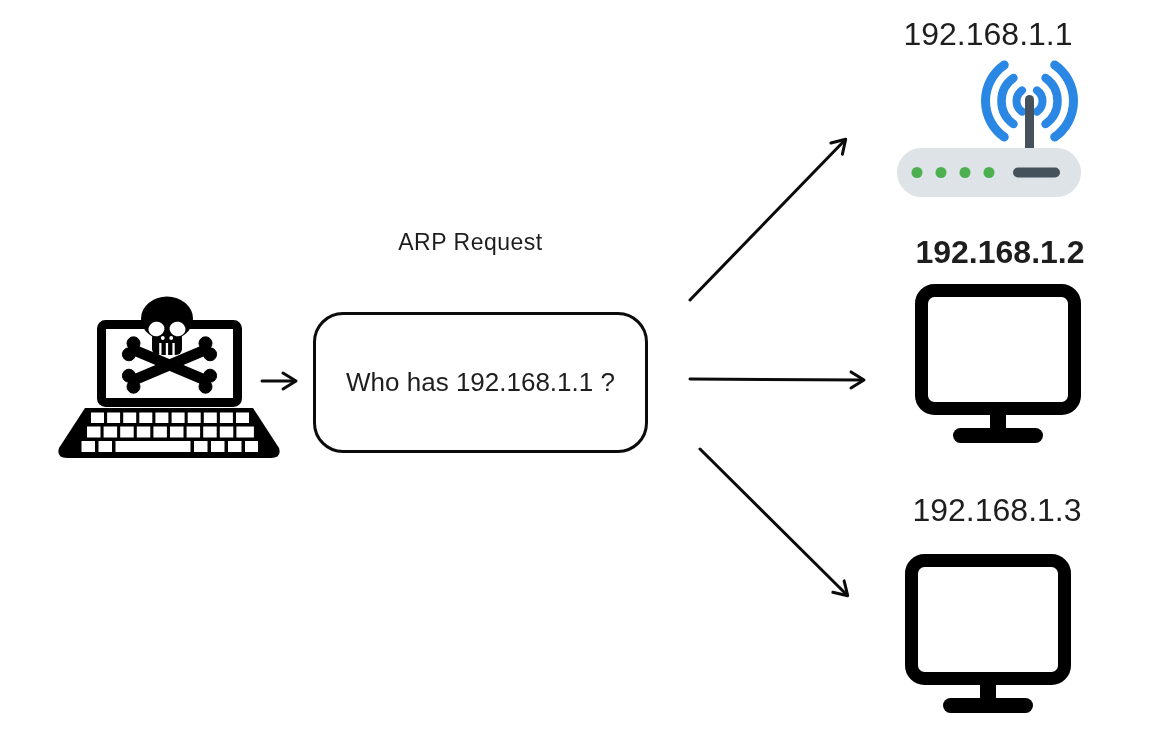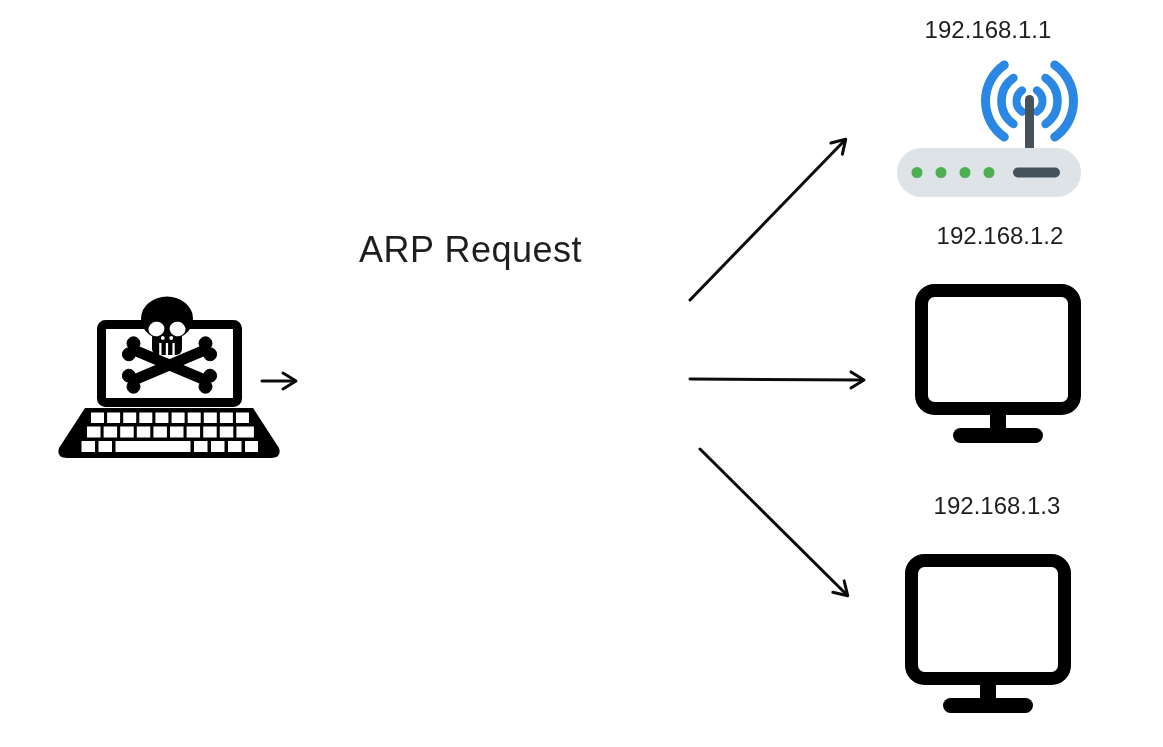--- a/index.html
+++ b/index.html
@@ -9,31 +9,31 @@
   }
   html,body{margin:0;padding:0;background:var(--background);}
   .canvas{
     position:relative;width:1163px;height:747px;background:var(--background);
     font-family:"Liberation Sans", sans-serif;color:var(--text);overflow:hidden;
   }
   .abs{position:absolute;}
   svg{display:block;overflow:visible;}
   .title{
     left:303px;top:229px;width:335px;text-align:center;
-    font-size:36px;font-weight:400;color:var(--text);letter-spacing:0.5px;
+    font-size:23px;font-weight:400;color:var(--text);letter-spacing:0.5px;
   }
   .message-box{
     left:313px;top:312px;width:335px;height:141px;box-sizing:border-box;
     border:3px solid var(--line);border-radius:30px;background:var(--background);
     display:flex;align-items:center;justify-content:center;
   }
   .message-text{font-size:26px;color:var(--text);}
-  .ip-label{font-size:24px;color:var(--text);text-align:center;width:180px;}
+  .ip-label{font-size:32px;color:var(--text);text-align:center;width:180px;}
   #ip1{left:898px;top:16px;}
-  #ip2{left:910px;top:222px;}
+  #ip2{left:910px;top:234px;font-weight:bold;}
   #ip3{left:907px;top:492px;}
   #laptop{left:52px;top:284px;}
   #router{left:893px;top:55px;}
   #monitor2{left:913px;top:282px;}
   #monitor3{left:903px;top:552px;}
   #arrows{left:0;top:0;pointer-events:none;}
 </style>
 </head>
 <body>
 
@@ -97,20 +97,23 @@
           <rect x="46.5" y="157" width="13.5" height="11"></rect>
         <rect x="63.5" y="157" width="75" height="11"></rect>
           <rect x="142" y="157" width="13.5" height="11"></rect>
         <rect x="159" y="157" width="13.5" height="11"></rect>
           <rect x="176" y="157" width="13.5" height="11"></rect>
         <rect x="193" y="157" width="13" height="11"></rect>
       </g>
     </g>
   </svg>
 
+  <div class="abs message-box">
+    <span class="message-text">Who has 192.168.1.1 ?</span>
+  </div>
 
   <svg id="arrows" class="abs" width="1163" height="747" viewBox="0 0 1163 747" aria-hidden="true">
     <defs>
       <marker id="ah" markerUnits="userSpaceOnUse" markerWidth="28" markerHeight="28" refX="18" refY="13" orient="auto">
         <path d="M6,5 L19,13 L6,21" fill="none" stroke="var(--line)" stroke-width="3" stroke-linecap="round" stroke-linejoin="round"></path>
       </marker>
     </defs>
     <g stroke="var(--line)" stroke-width="3" stroke-linecap="round" fill="none">
       <line x1="262" y1="381" x2="295" y2="381" marker-end="url(#ah)"></line>
       <line x1="690" y1="300" x2="845" y2="140" marker-end="url(#ah)"></line>

